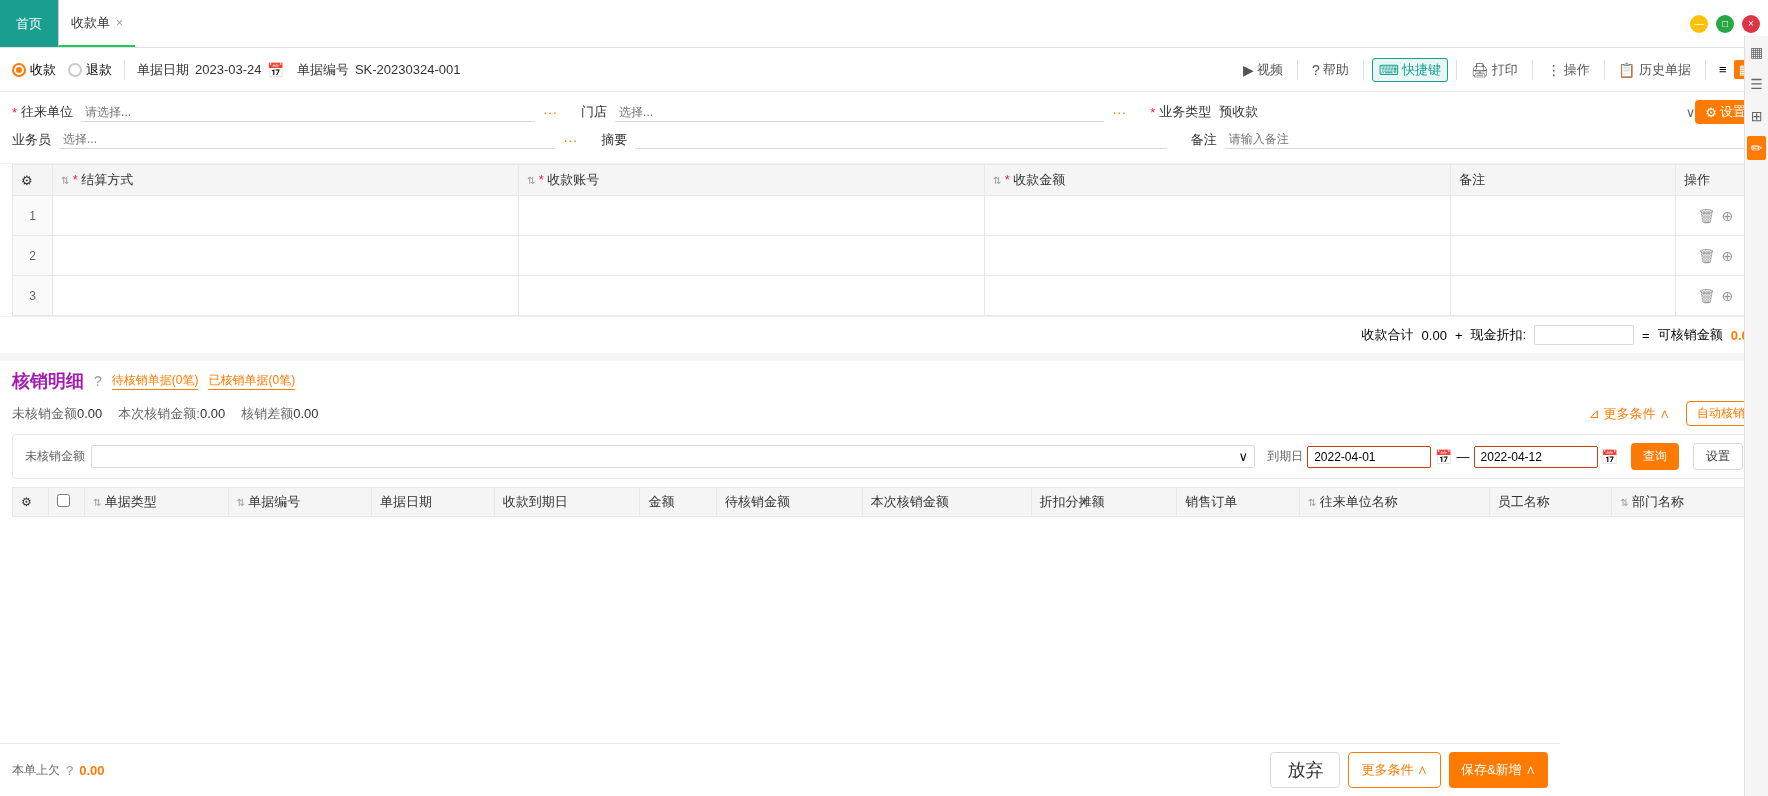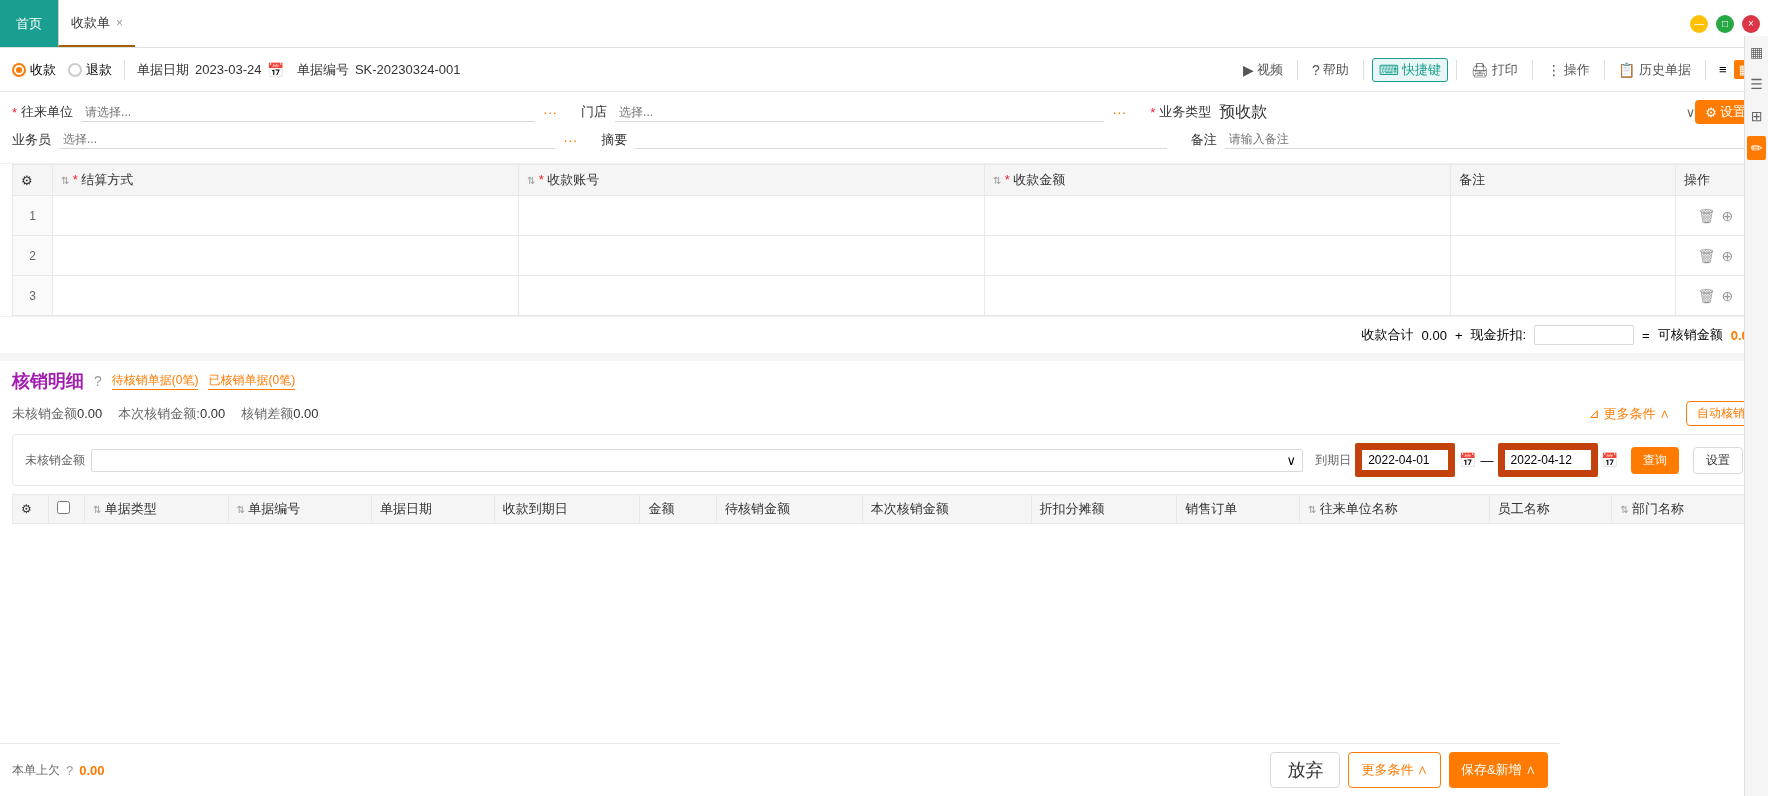--- a/index.html
+++ b/index.html
@@ -3,21 +3,21 @@
   <meta charset="utf-8">
   <style>
     * { box-sizing: border-box; margin: 0; padding: 0; font-family: 'Microsoft YaHei', Arial, sans-serif; font-size: 13px; }
     body { background: #f0f2f5; width: 1768px; height: 796px; overflow: hidden; }
     
     
     .top-nav { display: flex; align-items: center; background: #fff; border-bottom: 1px solid #e0e0e0; height: 48px; padding: 0; }
     .nav-home { background: #1a9e8f; color: #fff; padding: 0 16px; height: 100%; display: flex; align-items: center; font-size: 13px; cursor: pointer; }
     .nav-tab { background: #e8f7f5; color: #333; padding: 0 12px; height: 100%; display: flex; align-items: center; font-size: 13px; cursor: pointer; border-left: 1px solid #ccc; position: relative; }
     .nav-tab .close-icon { margin-left: 6px; color: #999; font-size: 12px; cursor: pointer; }
-    .nav-tab.active { background: #fff; border-bottom: 2px solid #a16207; }
+    .nav-tab.active { background: #fff; border-bottom: 2px solid #22c55e; }
     .win-controls { margin-left: auto; display: flex; align-items: center; padding-right: 8px; gap: 8px; }
     .win-btn { width: 18px; height: 18px; border-radius: 50%; display: flex; align-items: center; justify-content: center; cursor: pointer; font-size: 10px; color: #fff; }
     .win-min { background: #ffc107; }
     .win-max { background: #28a745; }
     .win-close { background: #dc3545; }
 
     
     .main-content { background: #fff; height: calc(796px - 36px); overflow-y: auto; overflow-x: hidden; }
 
     
@@ -41,21 +41,21 @@
     .view-btn.active { background: #ff7a00; color: #fff; }
 
     
     .form-area { padding: 8px 12px; background: #fff; border-bottom: 1px solid #f0f0f0; }
     .form-row { display: flex; align-items: center; gap: 0; margin-bottom: 6px; }
     .form-field { display: flex; align-items: center; flex: 1; gap: 4px; }
     .form-field .label-text { color: #333; white-space: nowrap; margin-right: 4px; }
     .form-field .label-text.normal { color: #333; }
     .form-input { flex: 1; border: none; border-bottom: 1px solid #d9d9d9; padding: 2px 4px; color: #bbb; font-size: 12px; outline: none; background: transparent; }
     .more-icon { color: #ff7a00; cursor: pointer; font-size: 14px; margin-left: 4px; }
-    .select-val { color: #333; font-size: 16px; }
+    .select-val { color: #333; font-size: 13px; }
     .select-arrow { color: #666; cursor: pointer; }
     .setting-btn { background: #ff7a00; color: #fff; border: none; border-radius: 4px; padding: 3px 10px; cursor: pointer; font-size: 12px; display: flex; align-items: center; gap: 3px; }
 
     
     .table-wrapper { padding: 0 12px; background: #fff; }
     .data-table { width: 100%; border-collapse: collapse; }
     .data-table th { background: #f5f5f5; border: 1px solid #e8e8e8; padding: 6px 8px; text-align: left; font-weight: normal; color: #333; font-size: 12px; white-space: nowrap; }
     .data-table td { border: 1px solid #e8e8e8; padding: 4px 8px; color: #333; font-size: 12px; height: 40px; }
     .data-table td.row-num { text-align: center; color: #666; width: 40px; background: #fafafa; }
     .col-settings { text-align: center; width: 36px; }
@@ -83,21 +83,21 @@
     .stat-value { color: #333; }
     .more-conditions { margin-left: auto; display: flex; align-items: center; gap: 4px; color: #ff7a00; cursor: pointer; font-size: 12px; }
     .auto-writeoff-btn { background: #fff; border: 1px solid #ff7a00; color: #ff7a00; border-radius: 4px; padding: 3px 10px; cursor: pointer; font-size: 12px; }
 
     
     .filter-row { display: flex; align-items: center; gap: 12px; padding: 6px 0; border: 1px solid #e8e8e8; border-radius: 4px; padding: 8px 12px; margin-bottom: 8px; }
     .filter-field { display: flex; align-items: center; gap: 6px; flex: 1; }
     .filter-label { color: #666; white-space: nowrap; font-size: 12px; }
     .filter-select { flex: 1; border: 1px solid #d9d9d9; border-radius: 2px; padding: 3px 6px; font-size: 12px; display: flex; align-items: center; justify-content: space-between; cursor: pointer; }
     .filter-date { display: flex; align-items: center; gap: 4px; }
-    .date-input { border: 7px solid #c2410c; border-radius: 2px; padding: 3px 6px; font-size: 12px; width: 100px; }
+    .date-input { border: 1px solid #c2410c; border-radius: 2px; padding: 3px 6px; font-size: 12px; width: 124px; }
     .date-icon { color: #999; cursor: pointer; font-size: 14px; }
     .filter-actions { display: flex; gap: 14px; }
     .query-btn { background: #ff7a00; color: #fff; border: none; border-radius: 4px; padding: 4px 12px; cursor: pointer; font-size: 12px; }
     .set-btn { background: #fff; border: 1px solid #d9d9d9; border-radius: 4px; padding: 4px 12px; cursor: pointer; font-size: 12px; color: #333; }
 
     
     .bottom-table { width: 100%; border-collapse: collapse; }
     .bottom-table th { background: #f5f5f5; border: 1px solid #e8e8e8; padding: 5px 8px; text-align: left; font-weight: normal; color: #333; font-size: 12px; white-space: nowrap; }
 
     

